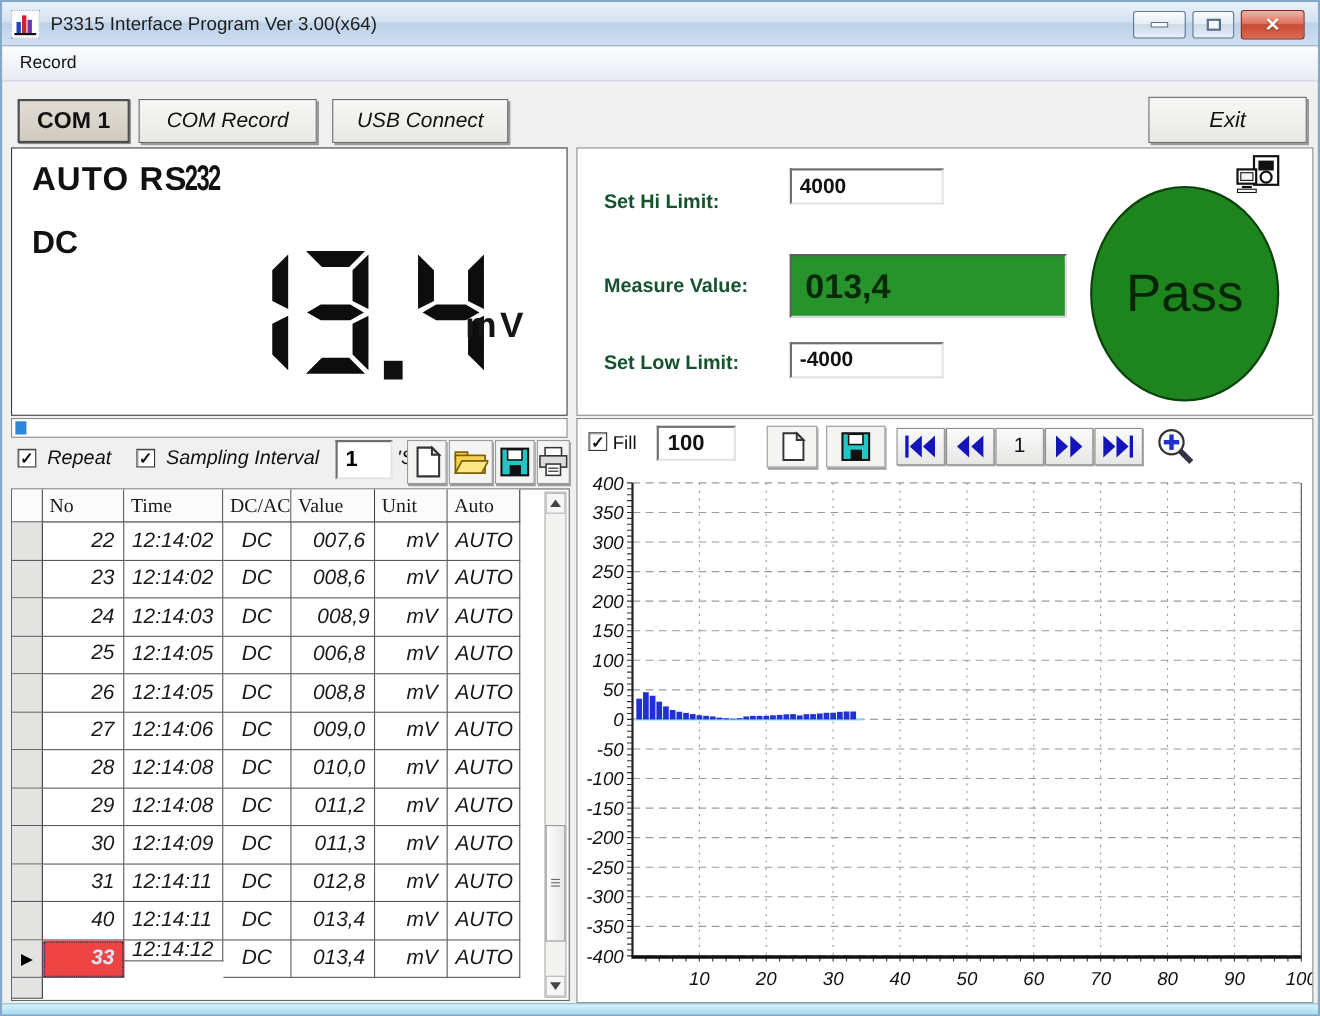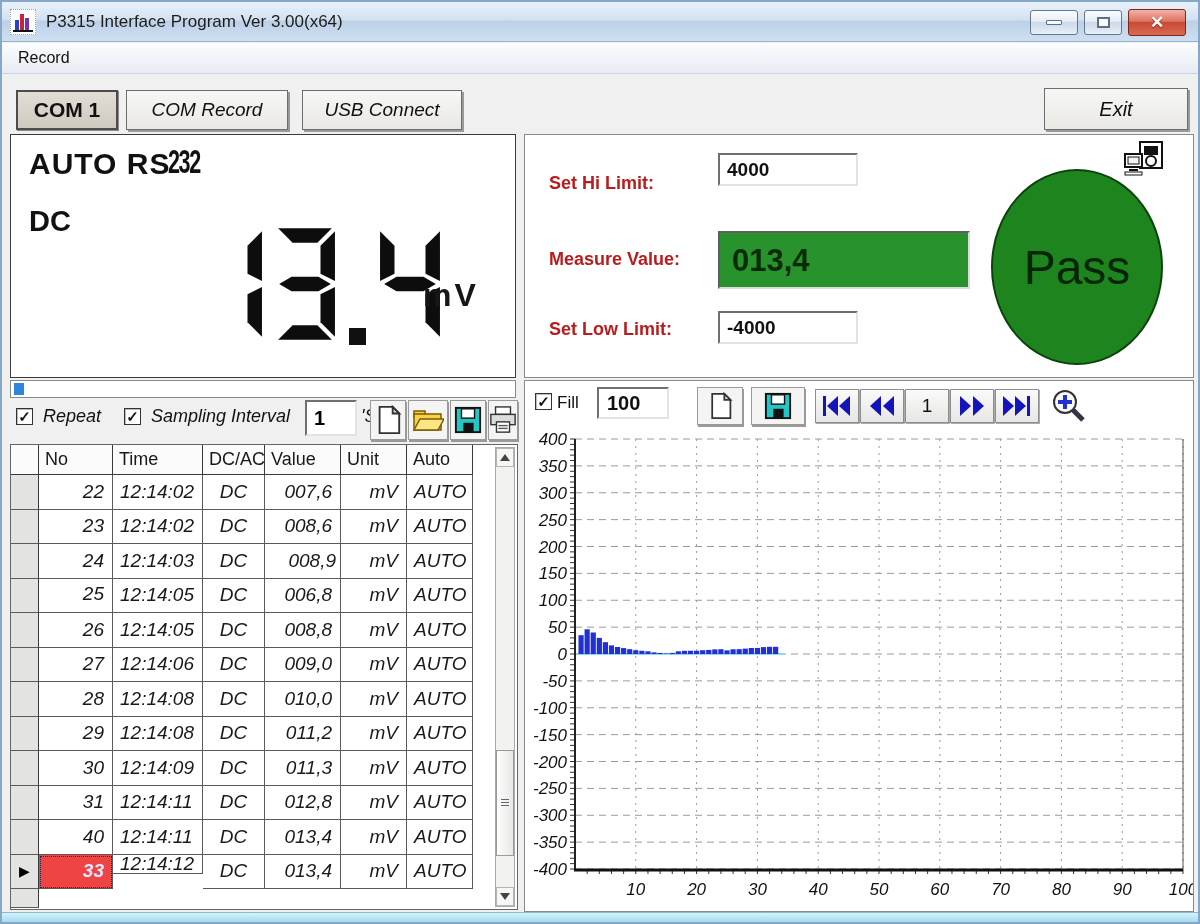--- a/index.html
+++ b/index.html
@@ -56,21 +56,21 @@
   .lcd-coupling { position:absolute; left:18px; top:70px; font-size:29px; font-weight:bold; color:#111; }
   .lcd-digits { position:absolute; left:190px; top:84px; height:126px; display:flex; align-items:flex-end; gap:11px; }
   .lcd-digits svg { display:block; }
   .lcd-dp { width:17px; height:17px; background:#101010; margin:0 2px; }
   .lcd-unit { position:absolute; left:412px; top:142px; font-size:32px; font-weight:600; color:#161616; letter-spacing:3px; }
   
   .limits {
     position:absolute; left:522px; top:132px; width:670px; height:244px;
     background:#fff; border:1px solid #8a8a8a;
   }
-  .lim-label { position:absolute; font-size:18px; font-weight:bold; color:#b91c1c; }
+  .lim-label { position:absolute; font-size:18px; font-weight:bold; color:#14532d; }
   .sunken {
     background:#fff; border:2px solid; border-color:#6f6f6f #e3e3e3 #e3e3e3 #6f6f6f;
   }
   .lim-input { position:absolute; font-size:19px; font-weight:bold; color:#111; padding:4px 0 0 7px; }
   .measure-field { position:absolute; left:193px; top:96px; width:252px; height:58px;
     border:2px solid; border-color:#5f5f5f #dcdcdc #dcdcdc #5f5f5f;
     font-size:31px; font-weight:bold; color:#082a08; padding:10px 0 0 12px; }
   .pass-circle { position:absolute; left:466px; top:34px; width:172px; height:196px; border-radius:50%;
     border:2px solid #0b440b; display:flex; align-items:center; justify-content:center;
     font-size:48px; color:#062406; }
@@ -87,21 +87,21 @@
     font-size:15px; font-weight:bold; color:#111; }
   .ctl-label { position:absolute; font-size:18px; font-style:italic; color:#111; }
   .tool-btn { position:absolute; background:#f4f4f2; border:1px solid #9a9a9a; box-shadow:1px 2px 0 #9a9a9a;
     display:flex; align-items:center; justify-content:center; }
   
   .grid-wrap { position:absolute; left:8px; top:442px; width:508px; height:466px; background:#fff; border:1px solid #666; }
   .grid { position:absolute; left:0; top:0; }
   .grow { display:flex; }
   .gcell { border-right:1px solid #5a5a5a; border-bottom:1px solid #5a5a5a; overflow:hidden;
     font-size:19px; font-style:italic; color:#191919; display:flex; align-items:center; }
-  .ghead .gcell { font-style:normal; font-size:18px; background:#fbfbfb; border-right:1px solid #3a3a3a; border-bottom:1px solid #3a3a3a; padding-left:6px; }
+  .ghead .gcell { font-style:normal; font-size:18px; background:#fbfbfb; border-right:1px solid #3a3a3a; border-bottom:1px solid #3a3a3a; padding-left:6px;font-family:Liberation Serif, serif; }
   .gsel { background:#e3e3e1; border-right:1px solid #3a3a3a; }
   .cell-sel-arrow { width:100%; text-align:center; font-size:14px; font-style:normal; color:#000; }
   .gcell.selected { background:#2f7ad8; color:#d5e8ff; outline:1px dotted #0c2f5e; outline-offset:-2px; }
   
   .vscroll { position:absolute; right:2px; top:2px; width:20px; height:460px; background:#f2f2f0; border:1px solid #aaa; }
   .sb-btn { position:absolute; left:0; width:18px; height:19px; background:#f6f6f4; border:1px solid #b5b5b5;
     display:flex; align-items:center; justify-content:center; }
   .tri-up { width:0; height:0; border-left:5px solid transparent; border-right:5px solid transparent; border-bottom:7px solid #444; }
   .tri-down { width:0; height:0; border-left:5px solid transparent; border-right:5px solid transparent; border-top:7px solid #444; }
   .sb-thumb { position:absolute; left:0; top:66%; width:18px; height:23%; background:linear-gradient(90deg,#fdfdfd,#e8e8e6);

